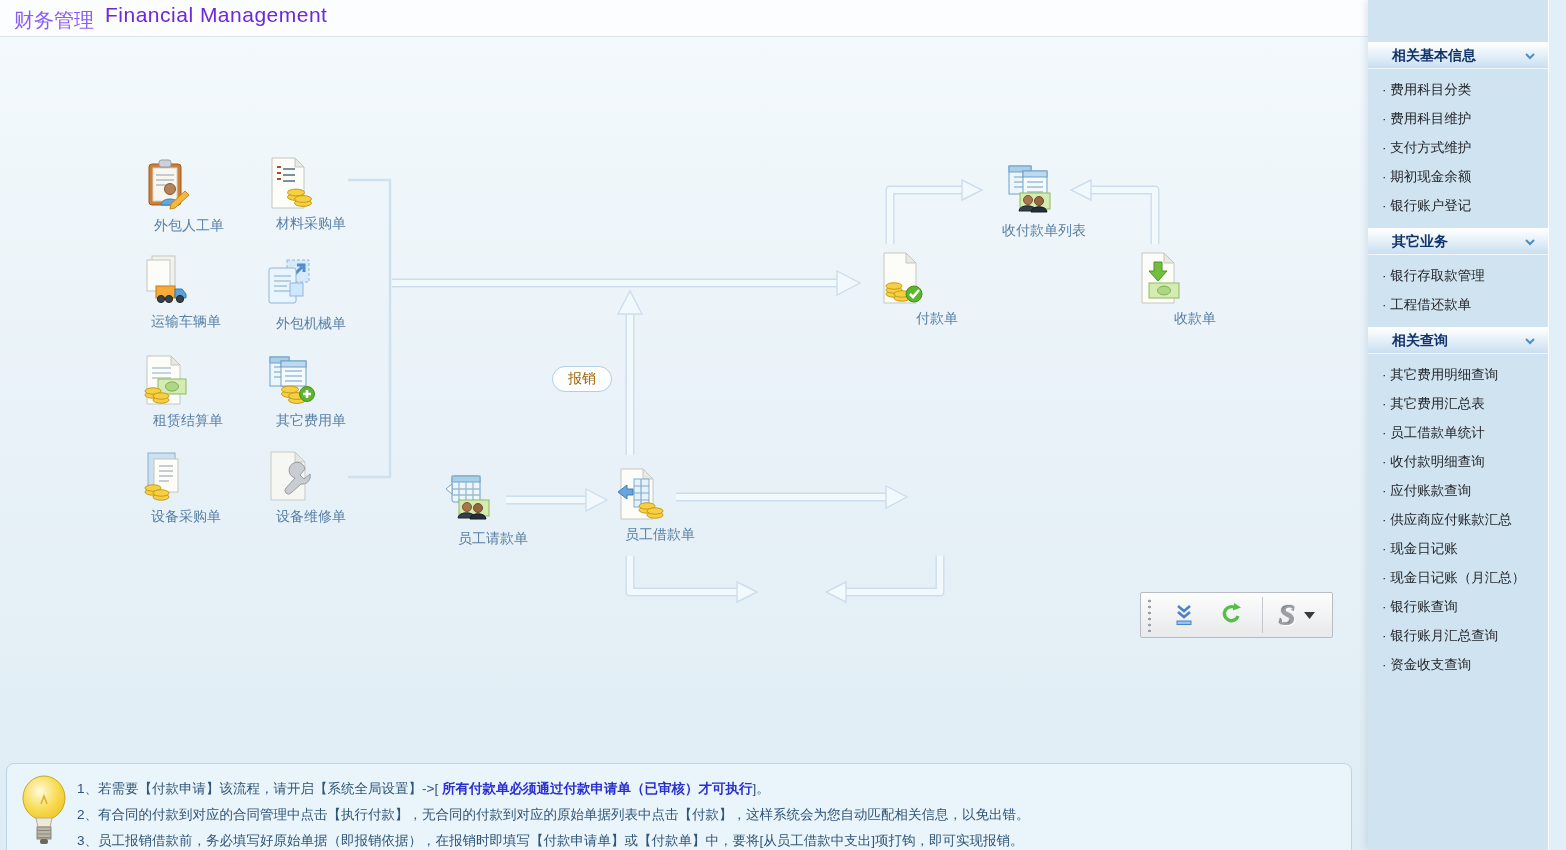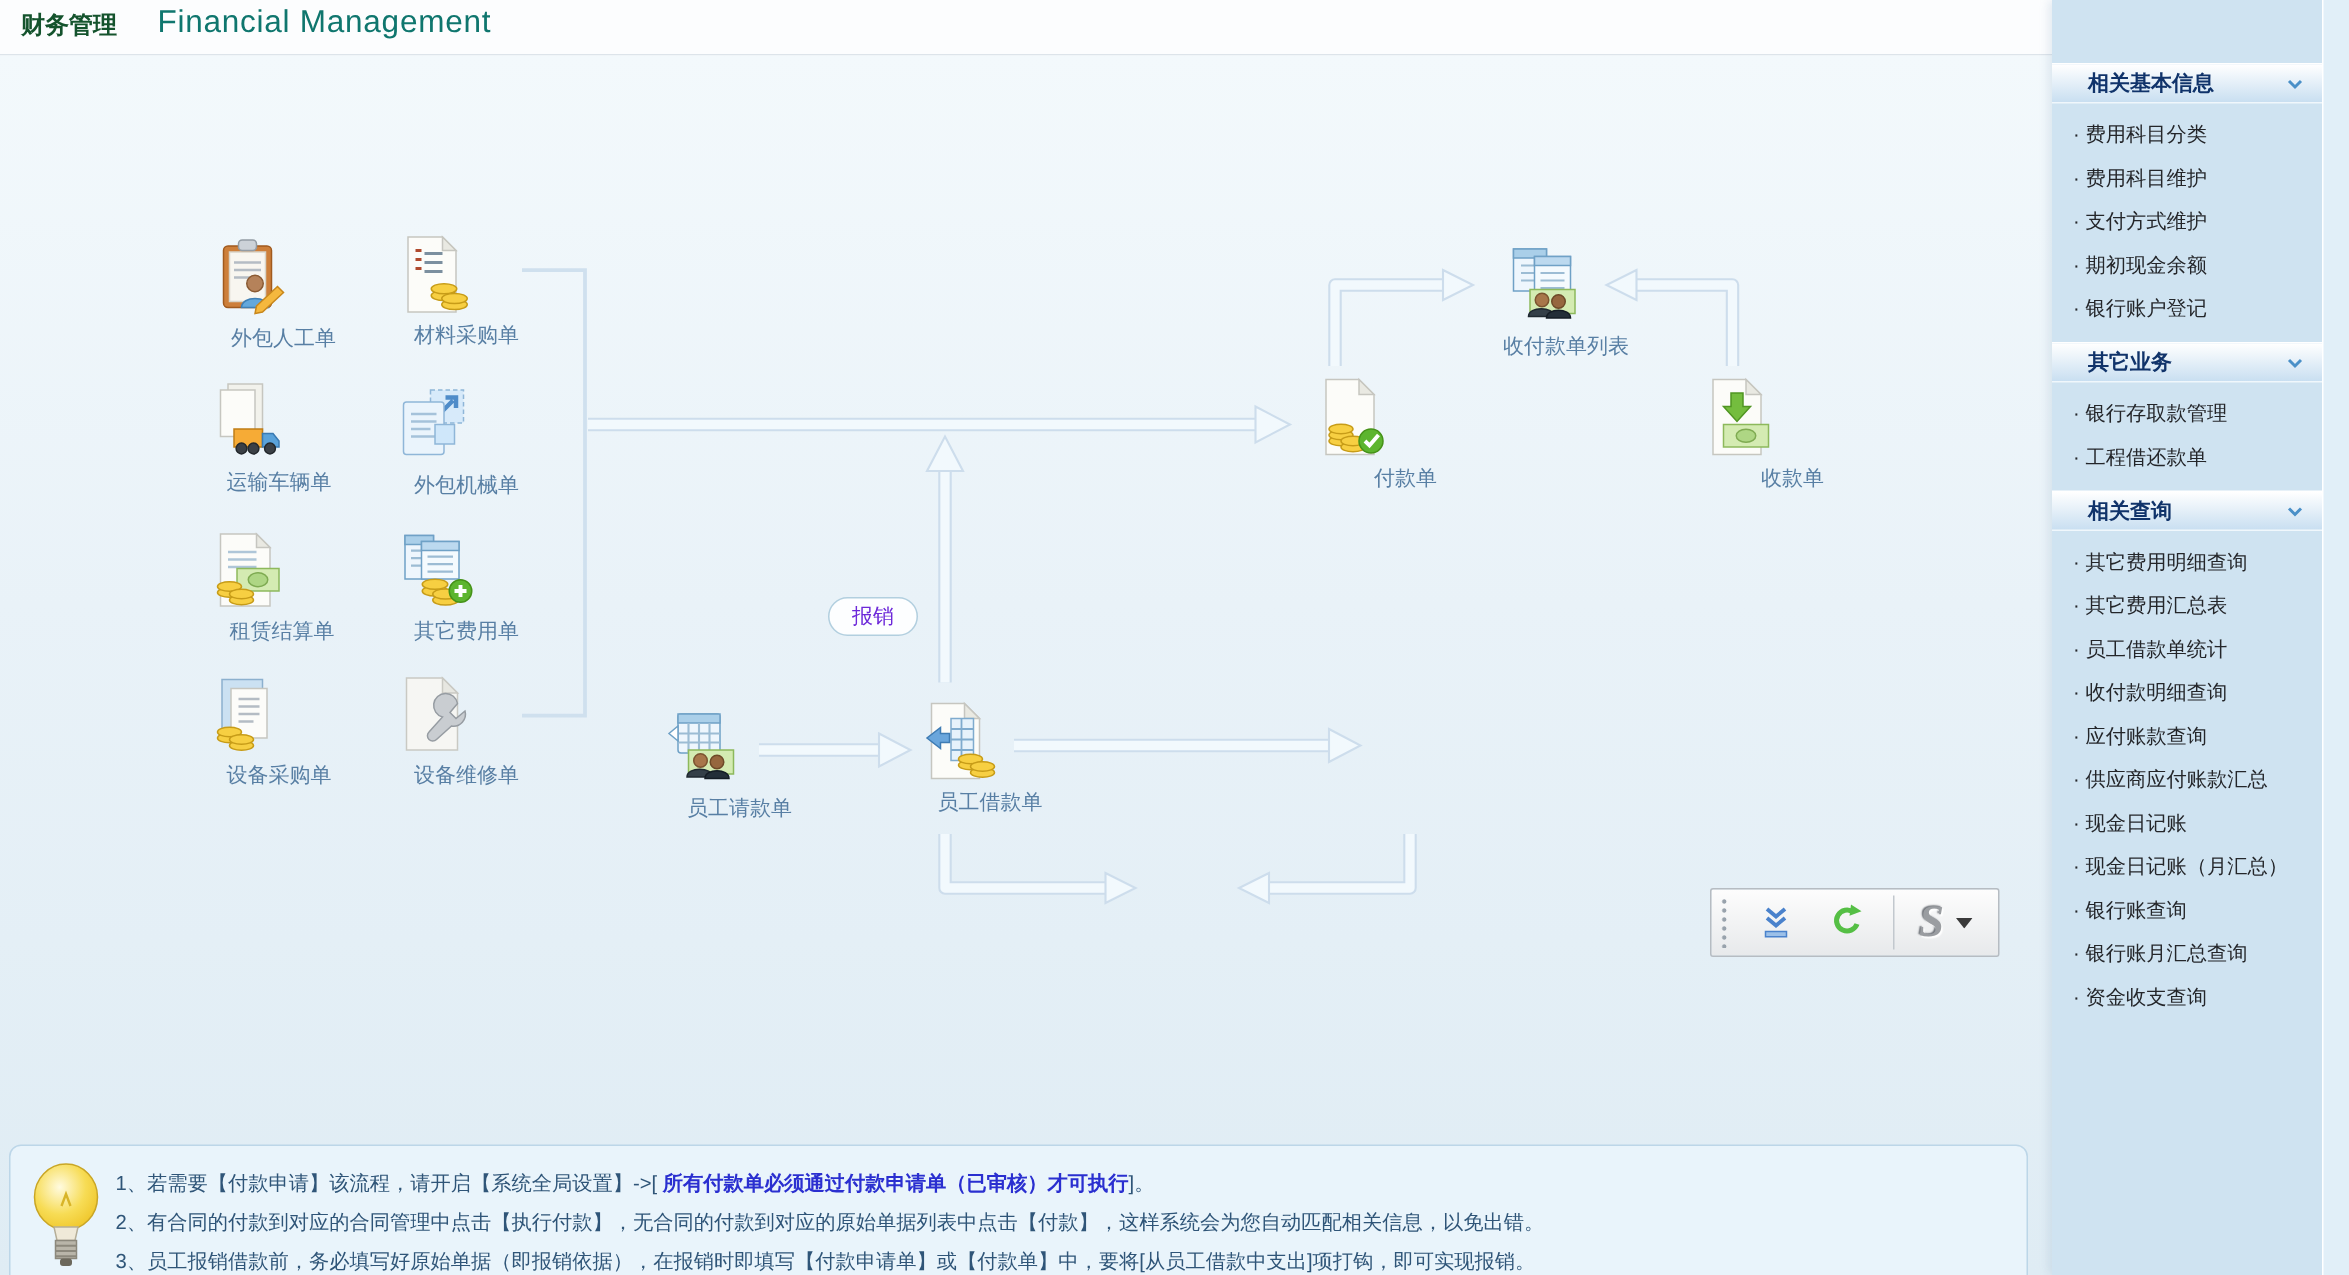--- a/index.html
+++ b/index.html
@@ -2,38 +2,38 @@
 <html><head>
 <meta charset="utf-8">
 <style>
   * { margin:0; padding:0; box-sizing:border-box; }
   body { font-family:"Liberation Sans","DejaVu Sans",sans-serif; background:#fff; }
   .stage { position:relative; width:1566px; height:850px; overflow:hidden; background:#fff; }
 
   
   .titlebar { position:absolute; left:0; top:0; width:1368px; height:37px;
               background:#fcfdfe; border-bottom:1px solid #dde4ea; }
-  .t-zh { position:absolute; left:14px; top:7px; font-size:16px; font-weight:bold; color:#14532d; }
-  .t-en { position:absolute; left:105px; top:3px; font-size:21px; color:#0f766e; letter-spacing:0.5px; }
+  .t-zh { position:absolute; left:14px; top:7px; font-size:20px; font-weight:normal; color:#8b5cf6; }
+  .t-en { position:absolute; left:105px; top:3px; font-size:21px; color:#6d28d9; letter-spacing:0.5px; }
 
   
   .canvas { position:absolute; left:0; top:37px; width:1368px; height:813px;
             background:linear-gradient(180deg,#f3f9fc 0%,#e9f2f8 45%,#dfecf4 100%); }
   .arrows { position:absolute; left:0; top:0; }
   .ab { stroke:#cdddec; stroke-width:9; fill:none; stroke-linejoin:round; }
   .af { stroke:#f2f9fd; stroke-width:6.2; fill:none; stroke-linejoin:round; }
   .ah { fill:#f2f9fd; stroke:#cdddec; stroke-width:1.4; }
   .bracket { stroke:#cfe0ee; stroke-width:2.5; fill:none; }
 
   .node { position:absolute; width:116px; text-align:right; cursor:pointer; }
   .node svg { display:block; margin:0 auto 4px auto; }
   .nl { font-size:14px; color:#587fa4; line-height:17px; }
 
   .badge { position:absolute; left:552px; top:329px; padding:3px 15px; background:#fdfeff;
-           border:1.5px solid #b2cfdf; border-radius:15px; font-size:14px; color:#6d28d9;margin-top:32px; }
+           border:1.5px solid #b2cfdf; border-radius:15px; font-size:14px; color:#a16207; }
 
   
   .toolbar { position:absolute; left:1140px; top:555px; width:193px; height:46px;
              background:linear-gradient(#fdfdfd,#e7e9eb); border:1px solid #b6bcc2; border-radius:2px;
              display:flex; align-items:center; padding:0 6px; }
   .grip { width:11px; height:34px; margin-right:8px;
           background-image:radial-gradient(circle,#98a2ac 1.2px,transparent 1.7px);
           background-size:5px 6px; cursor:grab; }
   .tbtn { background:none; border:none; padding:2px 4px; margin:0 7px; cursor:pointer; display:flex; align-items:center; }
   .tsep { width:1px; height:36px; background:#c2c8ce; margin:0 6px; }

